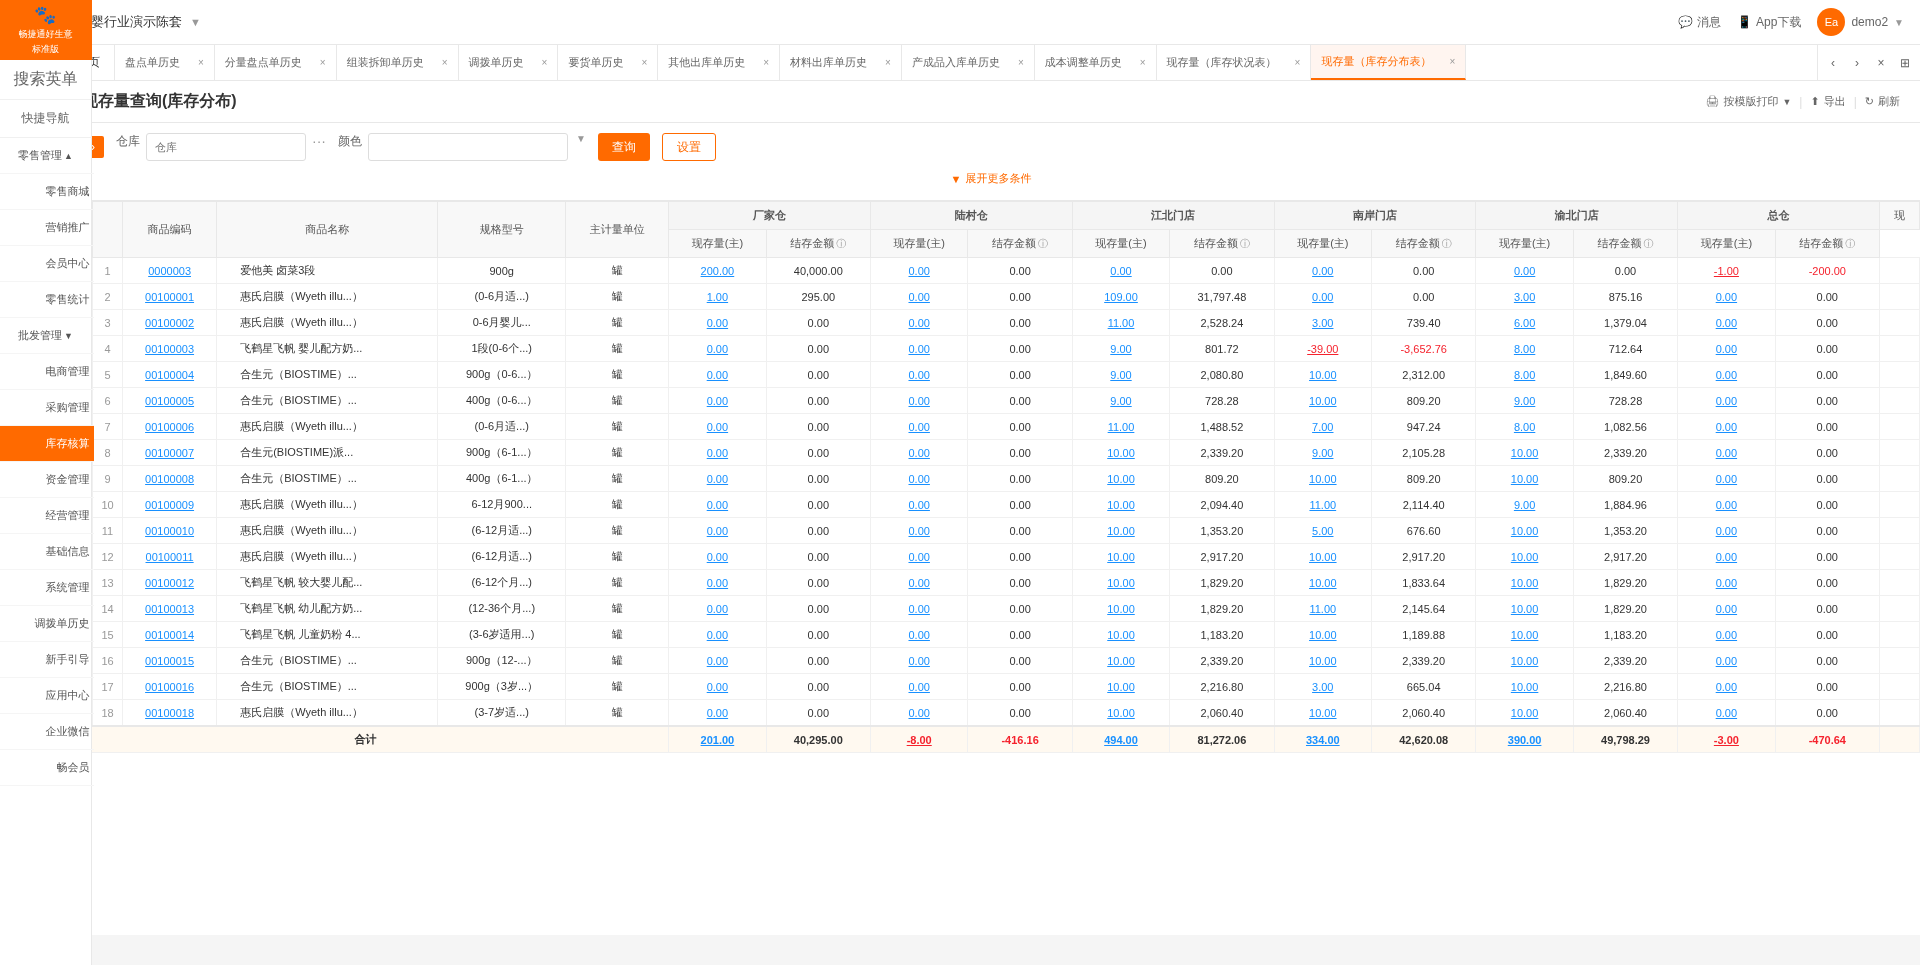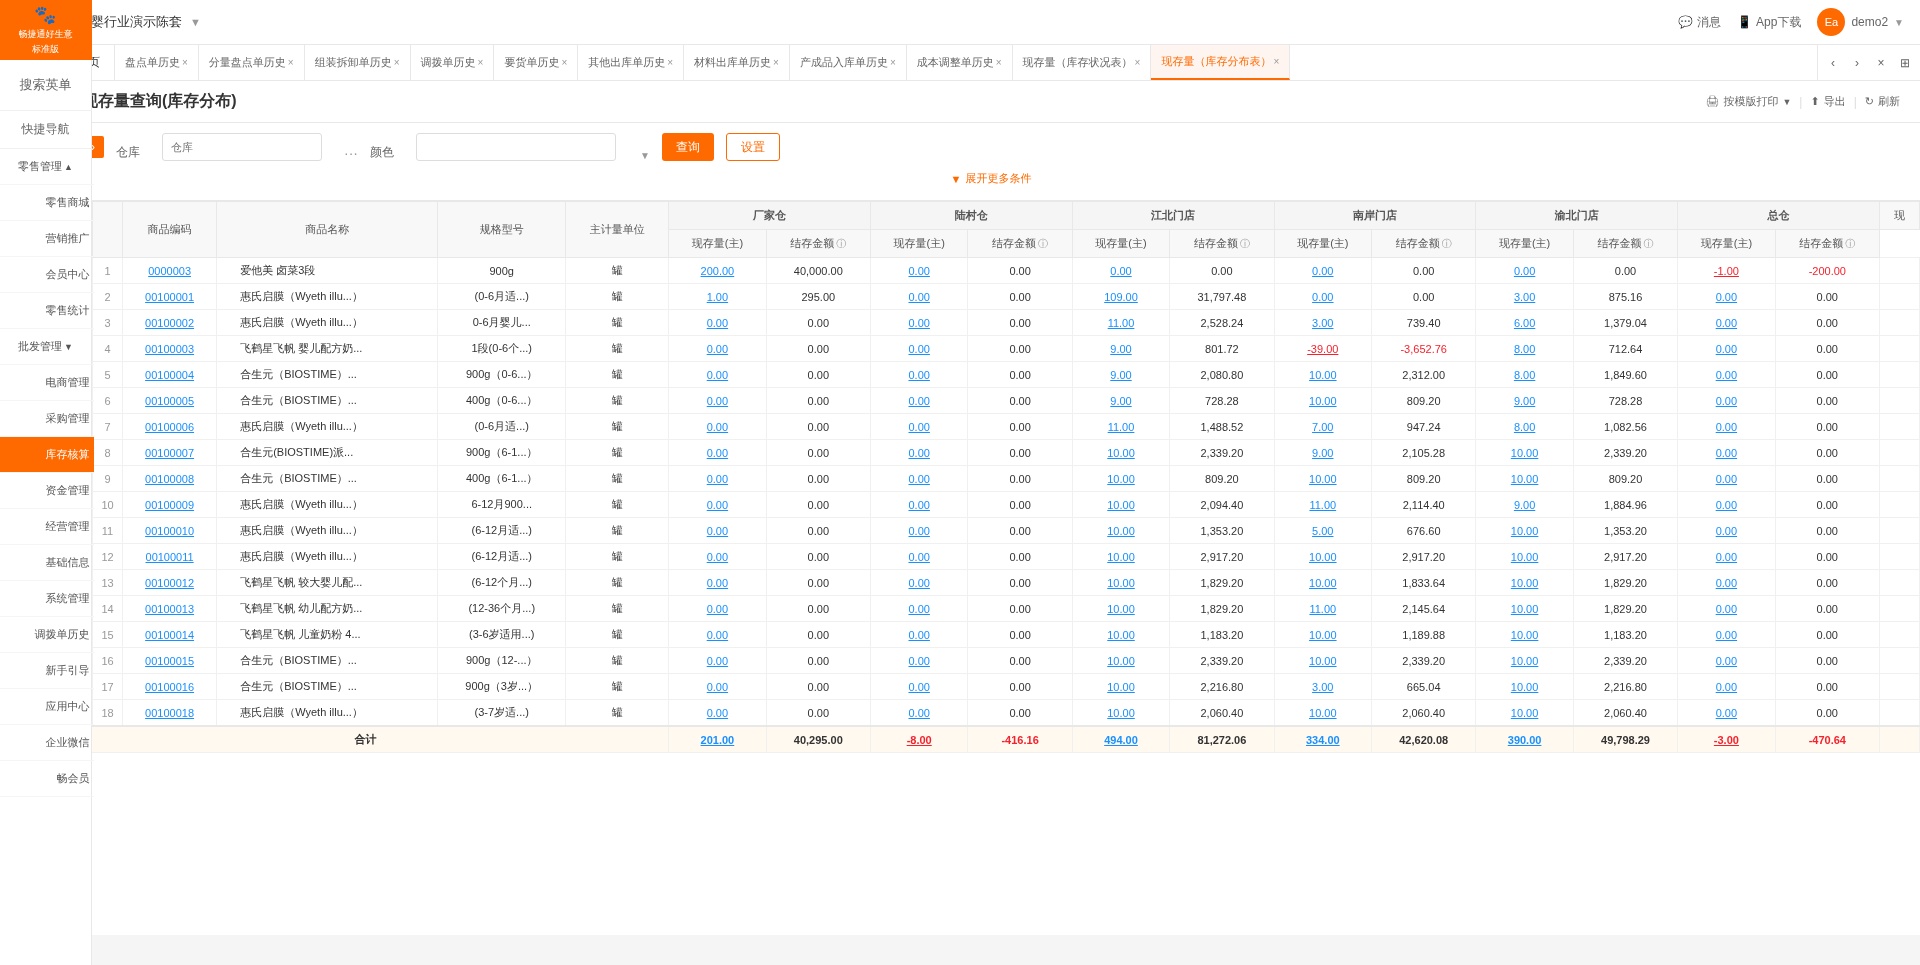--- a/index.html
+++ b/index.html
@@ -3,56 +3,56 @@
   <meta charset="utf-8">
   <style>
     * { margin: 0; padding: 0; box-sizing: border-box; }
     body { font-family: 'Microsoft YaHei', Arial, sans-serif; font-size: 12px; background: #f5f5f5; color: #333; overflow: hidden; width: 1920px; height: 965px; }
 
     
     .sidebar { position: fixed; left: 0; top: 0; width: 92px; height: 965px; background: #fff; border-right: 1px solid #e8e8e8; display: flex; flex-direction: column; align-items: center; z-index: 100; }
     .sidebar-logo { width: 92px; height: 60px; background: #ff6a00; display: flex; flex-direction: column; align-items: center; justify-content: center; color: #fff; font-size: 11px; padding: 4px; }
     .sidebar-logo-icon { font-size: 18px; font-weight: bold; }
     .sidebar-logo-text { font-size: 9px; margin-top: 2px; }
-    .sidebar-search { width: 92px; padding: 16px 8px; font-size: 13px; color: #666; text-align: center; border-bottom: 1px solid #f0f0f0; cursor: pointer; }
+    .sidebar-search { width: 92px; padding: 9px 8px; font-size: 16px; color: #666; text-align: center; border-bottom: 1px solid #f0f0f0; cursor: pointer; }
     .sidebar-nav { width: 92px; padding: 10px 8px; font-size: 12px; color: #666; text-align: center; border-bottom: 1px solid #f0f0f0; cursor: pointer; }
     .sidebar-item { width: 96px; padding: 10px 4px; font-size: 11px; color: #555; text-align: right; cursor: pointer; border-bottom: 1px solid #f5f5f5; }
     .sidebar-item.active { background: #ff6a00; color: #fff; }
     .sidebar-item-with-arrow { display: flex; align-items: center; justify-content: center; gap: 2px; }
     .sidebar-arrow { font-size: 9px; }
 
     
     .main { margin-left: 62px; display: flex; flex-direction: column; height: 965px; }
 
     
     .top-header { height: 45px; background: #fff; border-bottom: 1px solid #e8e8e8; display: flex; align-items: center; justify-content: space-between; padding: 0 16px; }
     .top-header-left { display: flex; align-items: center; gap: 8px; font-size: 13px; color: #333; }
     .top-header-right { display: flex; align-items: center; gap: 16px; font-size: 12px; color: #666; }
     .user-info { display: flex; align-items: center; gap: 6px; }
     .avatar { width: 28px; height: 28px; border-radius: 50%; background: #ff6a00; color: #fff; display: flex; align-items: center; justify-content: center; font-size: 11px; }
 
     
     .tabs-bar { height: 36px; background: #fff; border-bottom: 1px solid #e8e8e8; display: flex; align-items: stretch; overflow: hidden; }
     .tab-home { padding: 0 14px; display: flex; align-items: center; font-size: 12px; color: #333; cursor: pointer; white-space: nowrap; border-right: 1px solid #e8e8e8; }
-    .tab-item { padding: 0 10px; display: flex; align-items: center; font-size: 11px; color: #666; cursor: pointer; white-space: nowrap; border-right: 1px solid #e8e8e8; gap: 0; }
+    .tab-item { padding: 0 10px; display: flex; align-items: center; font-size: 11px; color: #666; cursor: pointer; white-space: nowrap; border-right: 1px solid #e8e8e8; gap: 16px; }
     .tab-item.active { background: #fff5f0; color: #ff6a00; border-bottom: 2px solid #ff6a00; }
     .tab-close { font-size: 10px; color: #999; margin-left: 2px; }
     .tabs-nav { display: flex; align-items: center; padding: 0 4px; gap: 2px; margin-left: auto; border-left: 1px solid #e8e8e8; }
     .tabs-nav-btn { width: 22px; height: 22px; display: flex; align-items: center; justify-content: center; cursor: pointer; color: #666; font-size: 12px; }
     .page-header { background: #fff; padding: 10px 20px; display: flex; align-items: center; justify-content: space-between; border-bottom: 1px solid #e8e8e8; }
     .page-title { font-size: 16px; font-weight: bold; color: #333; }
     .page-actions { display: flex; align-items: center; gap: 8px; }
     .btn-print { font-size: 11px; color: #666; cursor: pointer; display: flex; align-items: center; gap: 4px; }
     .btn-export { font-size: 11px; color: #666; cursor: pointer; display: flex; align-items: center; gap: 4px; }
     .btn-refresh { font-size: 11px; color: #666; cursor: pointer; display: flex; align-items: center; gap: 4px; }
 
     
     .filter-area { background: #fff; padding: 10px 20px; border-bottom: 1px solid #e8e8e8; }
     .filter-row { display: flex; align-items: center; gap: 12px; }
-    .filter-item { display: flex; align-items: flex-end; gap: 22px; }
+    .filter-item { display: flex; align-items: flex-start; gap: 6px; }
     .filter-label { font-size: 12px; color: #666; white-space: nowrap; }
     .filter-input { height: 28px; border: 1px solid #ddd; border-radius: 3px; padding: 0 8px; font-size: 11px; color: #333; background: #fff; min-width: 80px; }
     .filter-input-long { min-width: 400px; font-size: 11px; }
     .filter-input-color { min-width: 200px; }
     .btn-orange { background: #ff6a00; color: #fff; border: none; border-radius: 3px; padding: 5px 14px; font-size: 12px; cursor: pointer; height: 28px; }
     .btn-setting { background: #fff; color: #ff6a00; border: 1px solid #ff6a00; border-radius: 3px; padding: 5px 14px; font-size: 12px; cursor: pointer; height: 28px; }
     .filter-dots { color: #999; font-size: 14px; }
     .expand-btn { display: flex; align-items: center; gap: 4px; font-size: 11px; color: #ff6a00; cursor: pointer; padding: 4px 8px; }
     .arrow-toggle { width: 22px; height: 22px; background: #ff6a00; color: #fff; border-radius: 2px; display: flex; align-items: center; justify-content: center; font-size: 12px; cursor: pointer; }
 

